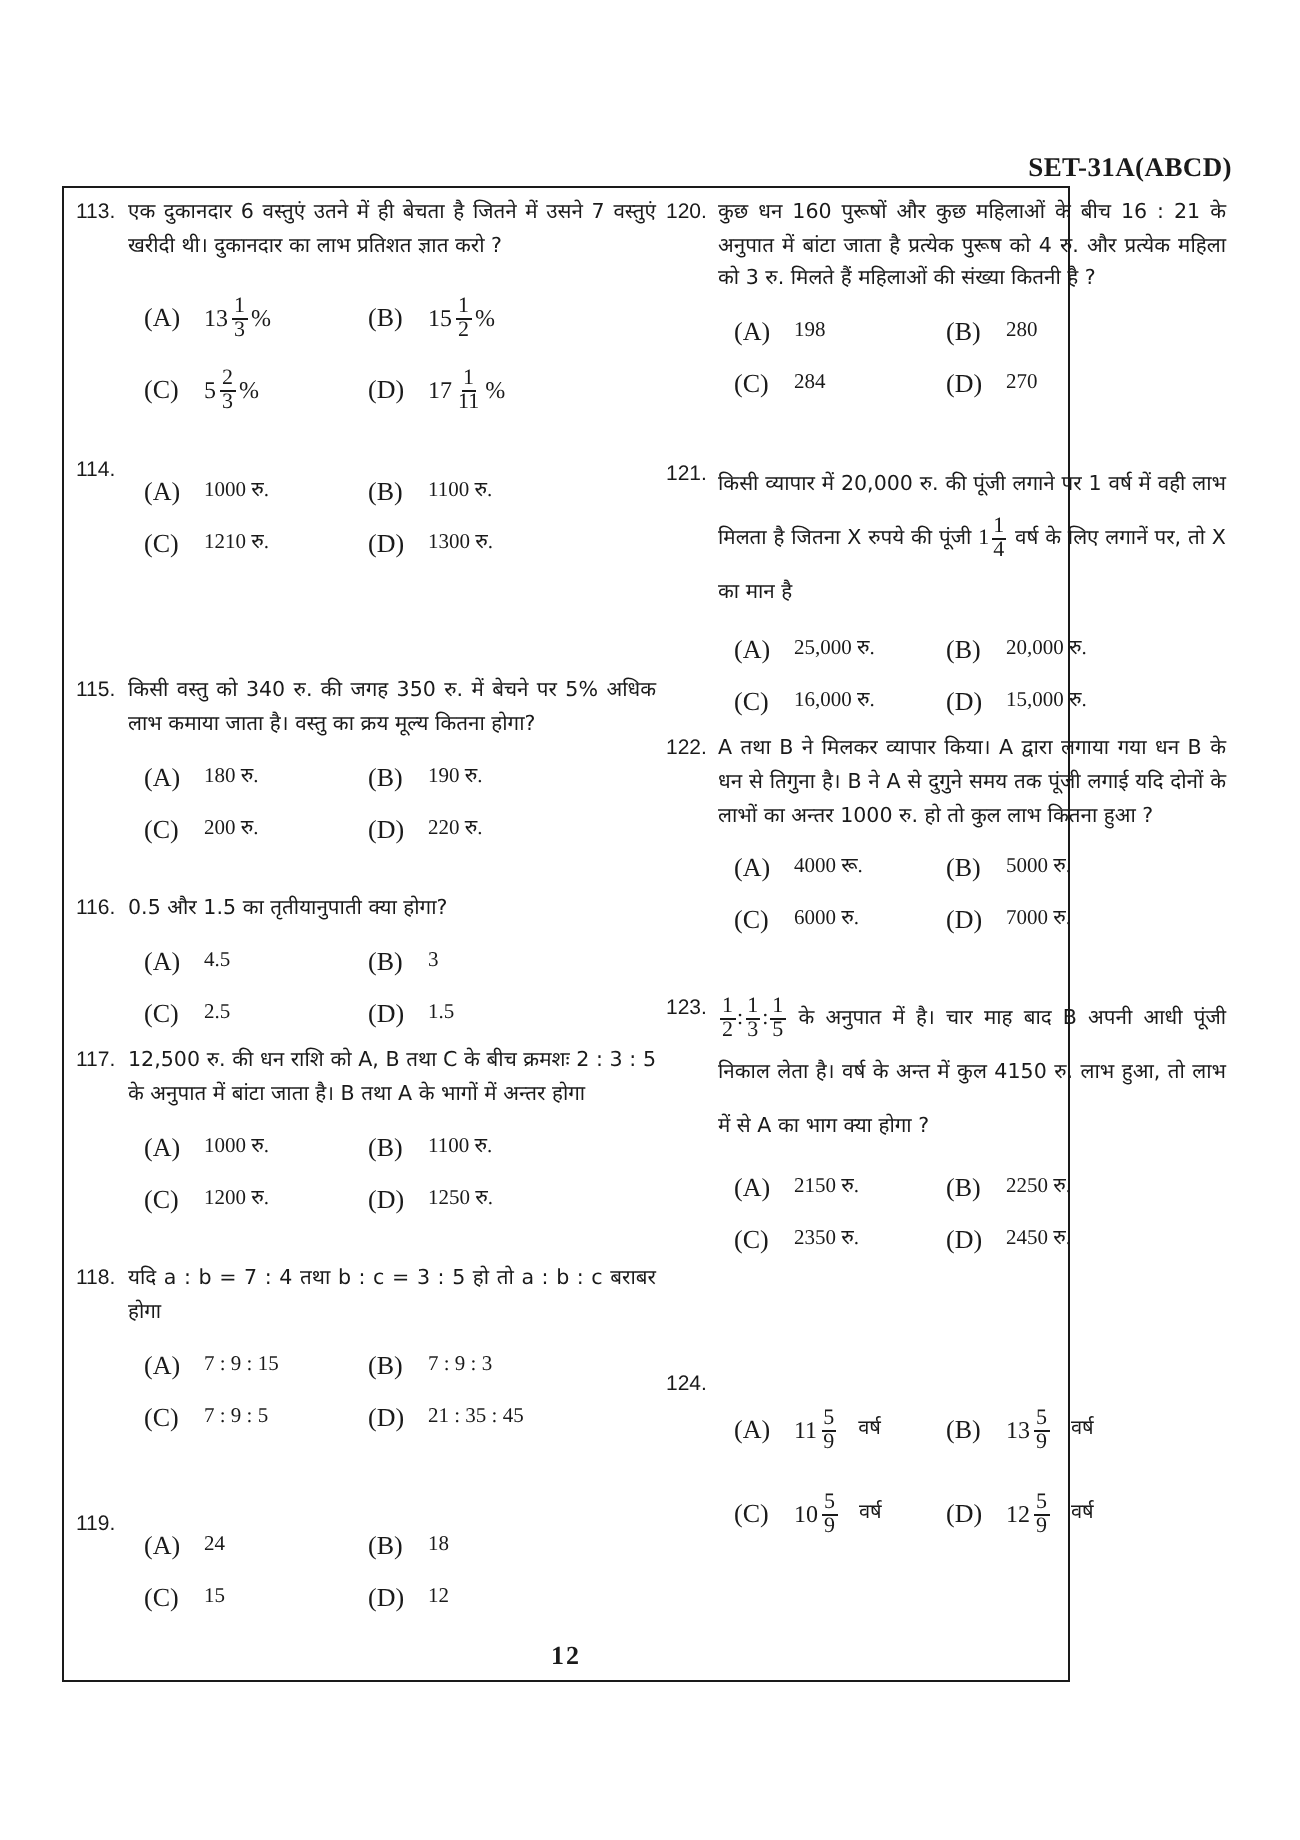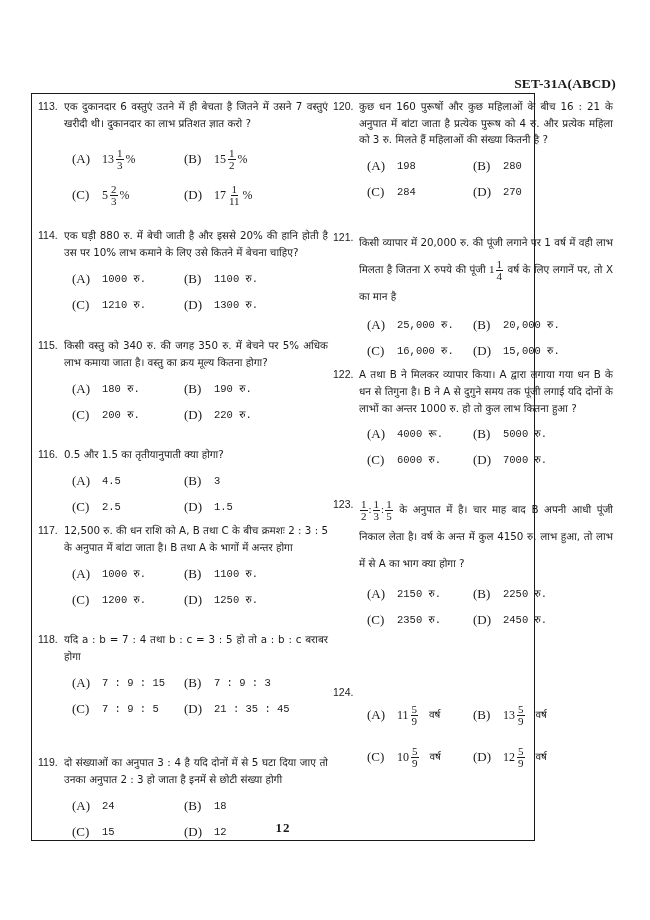--- a/index.html
+++ b/index.html
@@ -12,21 +12,21 @@
   .q { position: absolute; left: 0; right: 0; font-size: 10.8px; line-height: 16.5px; }
   .q .num { position: absolute; left: 0; top: 0; width: 28px; font-family: "Liberation Sans", sans-serif; font-size: 10.5px; }
   .q .text { margin-left: 26px; text-align: justify; font-family: "DejaVu Sans", sans-serif; font-size: 10.3px; }
   .q .text.tall { line-height: 27px; }
   .opts { margin-left: 34px; position: relative; }
   .opt-row { position: relative; height: 26px; }
   .opt { position: absolute; top: 0; display: flex; align-items: center; height: 26px; }
   .opt.a { left: 0; } .opt.b { left: 112px; }
   .right .opt.b { left: 106px; }
   .lbl { font-family: "Liberation Serif", serif; font-size: 13px; width: 30px; }
-  .val { font-family: Liberation Mono, monospace; font-size: 10.5px; }
+  .val { font-family: Liberation Serif, serif; font-size: 10.5px; }
   .frac-val { font-family: "Liberation Serif", serif; font-size: 12px; display: inline-flex; align-items: center; }
   .frac { display: inline-flex; flex-direction: column; align-items: center; margin: 0 2px; font-size: 11px; line-height: 11px; }
   .frac .n { border-bottom: 1px solid #1a1a1a; padding: 0 1px; }
   .frac .d { padding: 0 1px; }
   .unit { font-family: "DejaVu Sans", sans-serif; font-size: 10px; margin-left: 9px; }
   .page-num { position: absolute; left: 0; right: 0; bottom: 4px; text-align: center; font-family: "Liberation Serif", serif; font-weight: bold; font-size: 13px; letter-spacing: 1px; }
   .inline-frac { display: inline-flex; flex-direction: column; align-items: center; vertical-align: middle; font-family: "Liberation Serif", serif; font-size: 11px; line-height: 11px; margin: 0 1px; }
   .inline-frac .n { border-bottom: 1px solid #1a1a1a; padding: 0 1px; }
 </style>
 </head>
@@ -88,21 +88,20 @@
                 </span>
                 <span>%</span>
               </span>
           </div>
         </div>
       </div>
     </div>
 
     <div class="q" style="top:133px;">
       <span class="num">114.</span>
-      <div class="text">एक घड़ी 880 रु. में बेची जाती है और इससे 20% की हानि होती है उस पर 10% लाभ कमाने के लिए उसे कितने में बेचना चाहिए?</div>
       <div class="opts" style="margin-top:6px;">
         <div class="opt-row">
           <div class="opt a">
               <span class="lbl">(A)</span>
               <span class="val">1000 रु.</span>
             </div>
           <div class="opt b">
               <span class="lbl">(B)</span>
               <span class="val">1100 रु.</span>
             </div>
@@ -223,21 +222,20 @@
           <div class="opt b">
               <span class="lbl">(D)</span>
               <span class="val">21 : 35 : 45</span>
             </div>
         </div>
       </div>
     </div>
 
     <div class="q" style="top:660px;">
       <span class="num">119.</span>
-      <div class="text">दो संख्याओं का अनुपात 3 : 4 है यदि दोनों में से 5 घटा दिया जाए तो उनका अनुपात 2 : 3 हो जाता है इनमें से छोटी संख्या होगी</div>
       <div class="opts" style="margin-top:6px;">
         <div class="opt-row">
           <div class="opt a">
               <span class="lbl">(A)</span>
               <span class="val">24</span>
             </div>
           <div class="opt b">
               <span class="lbl">(B)</span>
               <span class="val">18</span>
             </div>

